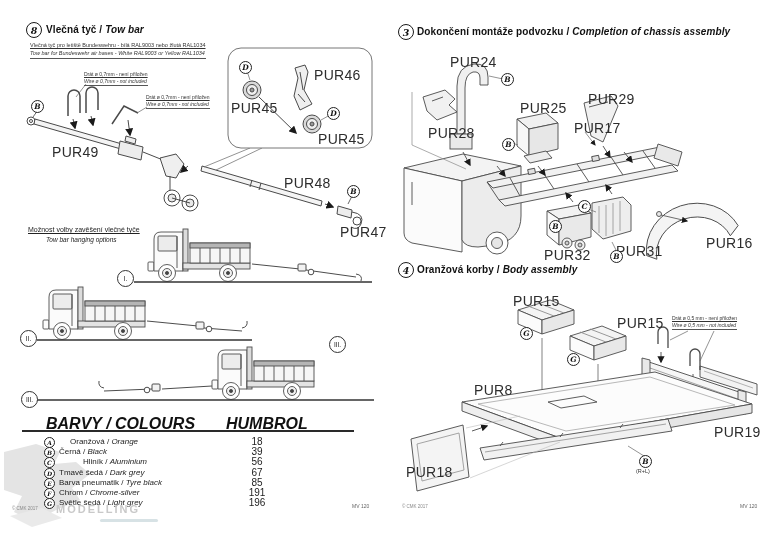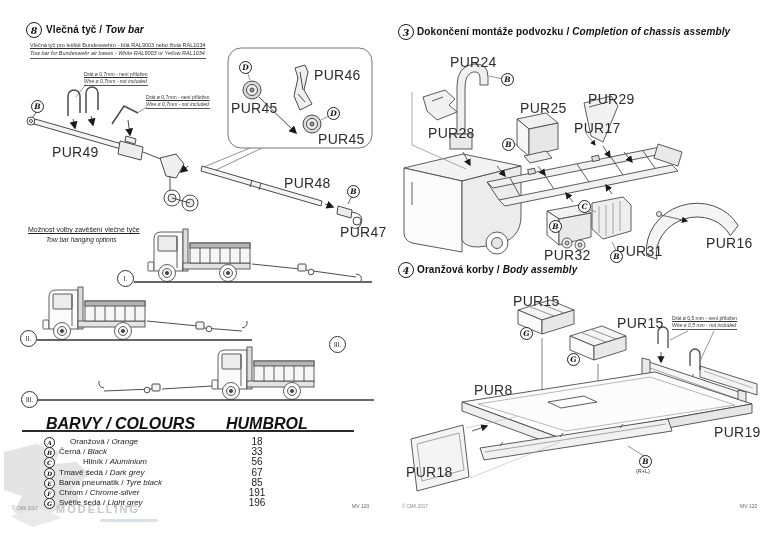--- a/index.html
+++ b/index.html
@@ -300,21 +300,21 @@
 <div class="abs tblhead" style="left:46px;top:415px;">BARVY / COLOURS</div>
 <div class="abs tblhead" style="left:226px;top:415px;">HUMBROL</div>
 <div class="abs trule" style="left:22px;top:430px;width:332px;"></div>
 
 <div class="abs clt" style="left:44px;top:437px;">A</div>
 <div class="abs tname" style="left:59px;top:437px;margin-left:11px;"><span>Oranžová /</span> <span class="en">Orange</span></div>
 <div class="abs tcode" style="left:240px;top:437px;">18</div>
 
 <div class="abs clt" style="left:44px;top:447px;">B</div>
 <div class="abs tname" style="left:59px;top:447px;"><span>Černá /</span> <span class="en">Black</span></div>
-<div class="abs tcode" style="left:240px;top:447px;">33</div>
+<div class="abs tcode" style="left:240px;top:447px;">39</div>
 
 <div class="abs clt" style="left:44px;top:457px;">C</div>
 <div class="abs tname" style="left:59px;top:457px;margin-left:24px;"><span>Hliník /</span> <span class="en">Aluminium</span></div>
 <div class="abs tcode" style="left:240px;top:457px;">56</div>
 
 <div class="abs clt" style="left:44px;top:468px;">D</div>
 <div class="abs tname" style="left:59px;top:468px;"><span>Tmavě šedá /</span> <span class="en">Dark grey</span></div>
 <div class="abs tcode" style="left:240px;top:468px;">67</div>
 
 <div class="abs clt" style="left:44px;top:478px;">E</div>

